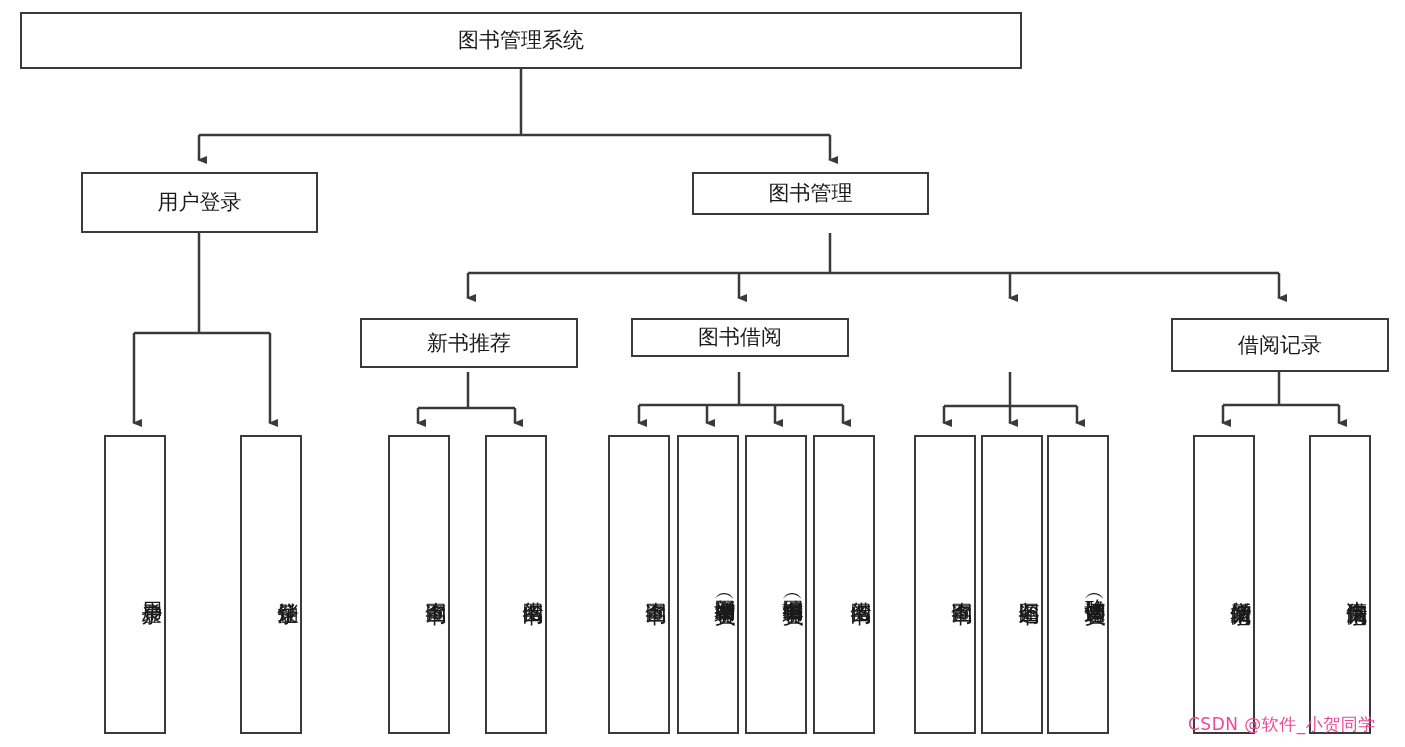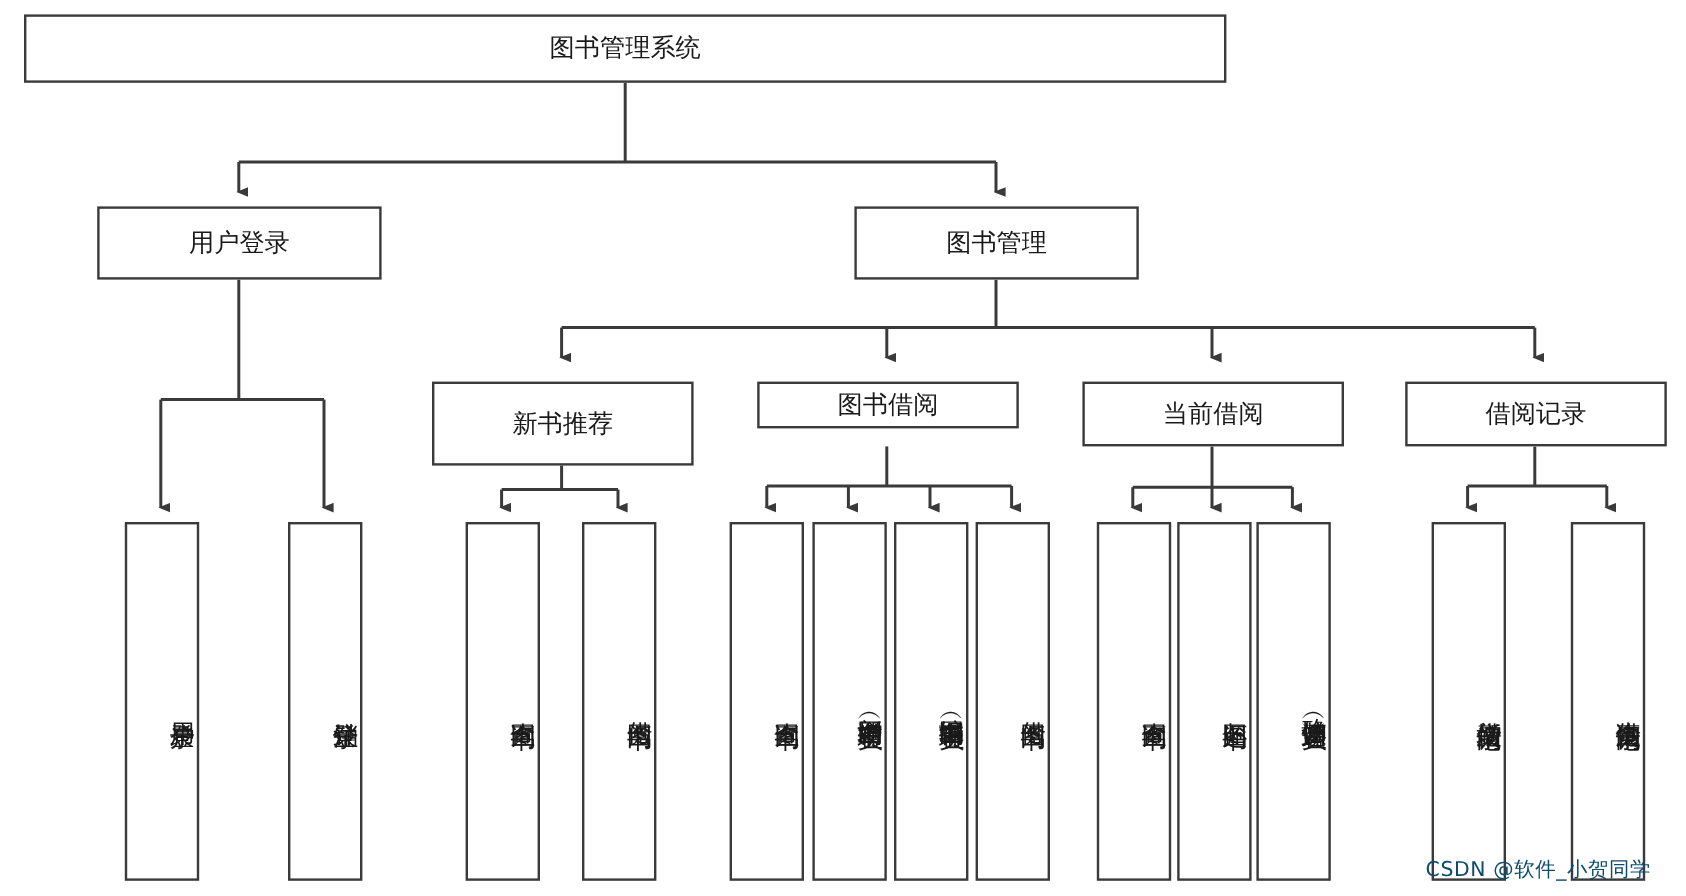--- a/index.html
+++ b/index.html
@@ -50,21 +50,21 @@
     letter-spacing: 1px;
   }
   .node.v .vtext {
     writing-mode: vertical-rl;
     text-orientation: upright;
     display: block;
     white-space: nowrap;
   }
   .watermark {
     position: absolute;
-    color: #0c4a6e;
+    color: #ec4899;
     font-size: 17px;
     white-space: nowrap;
     letter-spacing: 0.5px;
   }
 </style>
 </head>
 <body>
 
 <div id="canvas">
 
@@ -118,32 +118,29 @@
     </g>
   </svg>
 
   <div class="node h" style="left:20px; top:12px; width:1002px; height:57px;">
     <span>图书管理系统</span>
   </div>
 
   <div class="node h" style="left:81px; top:172px; width:237px; height:61px;">
     <span>用户登录</span>
   </div>
-  <div class="node h" style="left:712px; top:172px; width:237px; height:61px;">
+  <div class="node h" style="left:692px; top:172px; width:237px; height:43px;">
     <span>图书管理</span>
   </div>
 
-  <div class="node h" style="left:360px; top:318px; width:218px; height:70px;">
+  <div class="node h" style="left:360px; top:318px; width:218px; height:50px;">
     <span>新书推荐</span>
   </div>
   <div class="node h" style="left:631px; top:318px; width:218px; height:39px;">
     <span>图书借阅</span>
-  </div>
-  <div class="node h" style="left:902px; top:318px; width:218px; height:54px;">
-    <span>当前借阅</span>
   </div>
   <div class="node h" style="left:1171px; top:318px; width:218px; height:54px;text-align:right;">
     <span>借阅记录</span>
   </div>
 
   <div class="node v" style="left:104px; top:435px; width:62px; height:299px;">
     <span class="vtext">用户登录</span>
   </div>
   <div class="node v" style="left:240px; top:435px; width:62px; height:299px;">
     <span class="vtext">注销登录</span>

